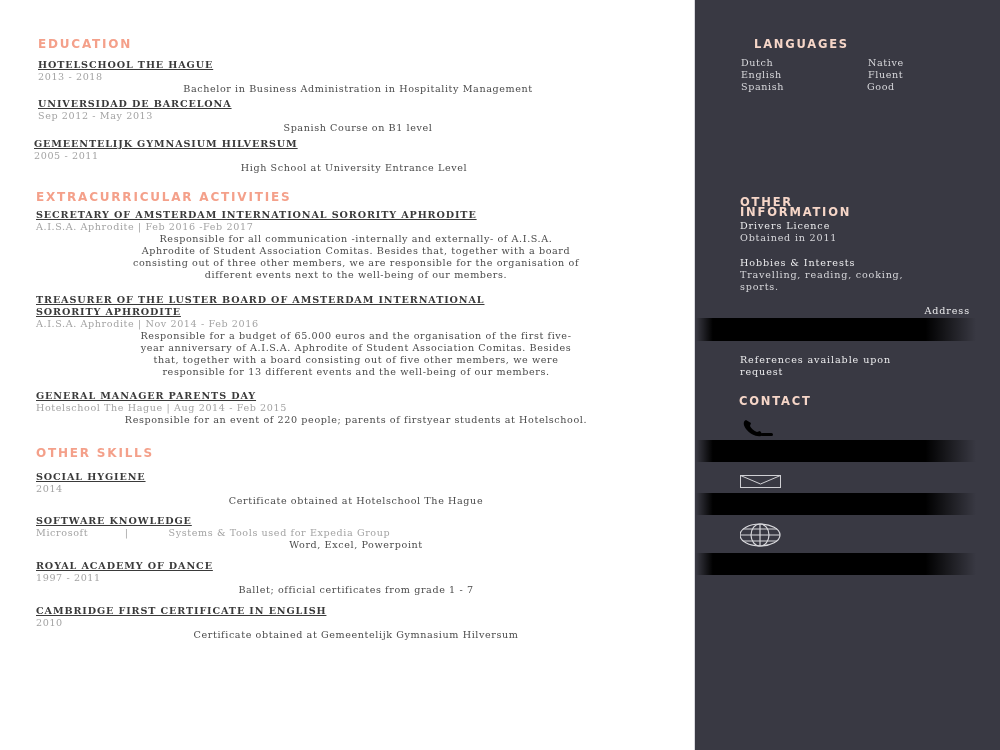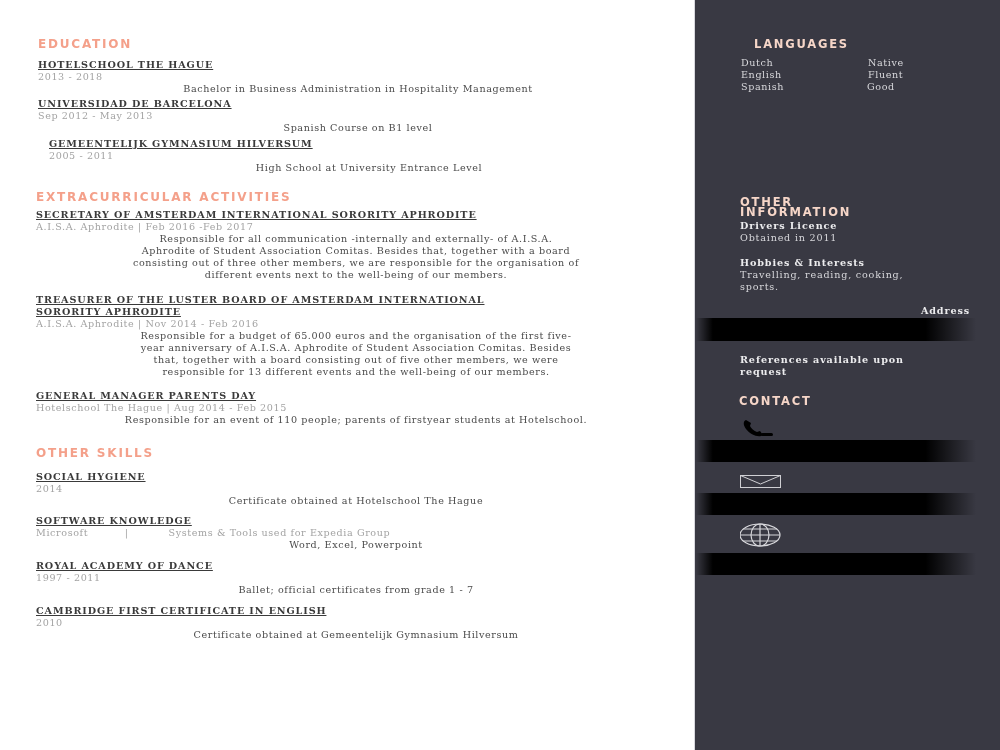--- a/index.html
+++ b/index.html
@@ -14,21 +14,21 @@
 
   .entry { position: absolute; left: 36px; width: 640px; }
   .e-title { font-weight: bold; font-size: 9.6px; letter-spacing: 0.9px; color: #3a3a3a; line-height: 12px; text-decoration: underline; }
   .e-sub { font-size: 9.6px; letter-spacing: 0.6px; color: #a3a3a3; line-height: 12px; }
   .e-desc { font-size: 9.6px; letter-spacing: 0.6px; color: #4a4a4a; line-height: 12px; white-space: pre-line; text-align: center; }
 
   .lang-row { position: absolute; left: 741px; font-size: 9.6px; letter-spacing: 0.6px; color: #d8d8dc; width: 200px; line-height: 12px; }
   .lang-row .lvl { position: absolute; left: 127px; top: 0; }
 
   .side-block { position: absolute; left: 740px; width: 230px; }
-  .s-title { font-weight: bold; font-size: 9.6px; letter-spacing: 0.9px; color: #ececee; line-height: 12px; }
+  .s-title { font-weight: normal; font-size: 9.6px; letter-spacing: 0.9px; color: #ececee; line-height: 12px; }
   .s-text { font-size: 9.6px; letter-spacing: 0.8px; color: #d8d8dc; line-height: 12px; white-space: pre-line; }
 
   .redact { position: absolute; left: 705px; width: 280px; background: linear-gradient(to right, #000 0%, #000 82%, rgba(0,0,0,0) 100%); }
   .redact-l { background: linear-gradient(to right, rgba(0,0,0,0) 0%, #000 6%, #000 82%, rgba(0,0,0,0) 100%); left: 696px; }
 
   .icon { position: absolute; left: 740px; }
 </style>
 </head>
 <body>
 
@@ -39,21 +39,21 @@
   <div class="entry" style="left:38px; top:59px;">
     <div class="e-title">HOTELSCHOOL THE HAGUE</div>
     <div class="e-sub">2013 - 2018</div>
     <div class="e-desc">Bachelor in Business Administration in Hospitality Management</div>
   </div>
   <div class="entry" style="left:38px; top:98px;">
     <div class="e-title">UNIVERSIDAD DE BARCELONA</div>
     <div class="e-sub">Sep 2012 - May  2013</div>
     <div class="e-desc">Spanish Course on B1 level</div>
   </div>
-  <div class="entry" style="left:49px; top:138px;">
+  <div class="entry" style="left:34px; top:138px;">
     <div class="e-title">GEMEENTELIJK GYMNASIUM HILVERSUM</div>
     <div class="e-sub">2005 - 2011</div>
     <div class="e-desc">High School at University Entrance Level</div>
   </div>
 
   <div class="h-sec" style="left:36px; top:190px;">EXTRACURRICULAR ACTIVITIES</div>
 
   <div class="entry" style="top:209px;">
     <div class="e-title">SECRETARY OF AMSTERDAM INTERNATIONAL SORORITY APHRODITE</div>
     <div class="e-sub">A.I.S.A. Aphrodite  |  Feb 2016 -Feb 2017</div>
@@ -67,21 +67,21 @@
 SORORITY APHRODITE</div>
     <div class="e-sub">A.I.S.A. Aphrodite | Nov 2014 - Feb 2016</div>
     <div class="e-desc">Responsible for a budget of 65.000 euros and the organisation of the first five-
 year anniversary of A.I.S.A. Aphrodite of Student Association Comitas. Besides
 that, together with a board consisting out of five other members, we were
 responsible for 13 different events and the well-being of our members.</div>
   </div>
   <div class="entry" style="top:390px;">
     <div class="e-title">GENERAL MANAGER PARENTS DAY</div>
     <div class="e-sub">Hotelschool The Hague | Aug 2014 - Feb  2015</div>
-    <div class="e-desc">Responsible for an event of 110 people; parents of firstyear students at Hotelschool.</div>
+    <div class="e-desc">Responsible for an event of 220 people; parents of firstyear students at Hotelschool.</div>
   </div>
 
   <div class="h-sec" style="left:36px; top:446px;">OTHER SKILLS</div>
 
   <div class="entry" style="top:471px;">
     <div class="e-title">SOCIAL HYGIENE</div>
     <div class="e-sub">2014</div>
     <div class="e-desc">Certificate obtained at Hotelschool The Hague</div>
   </div>
   <div class="entry" style="top:515px;">

